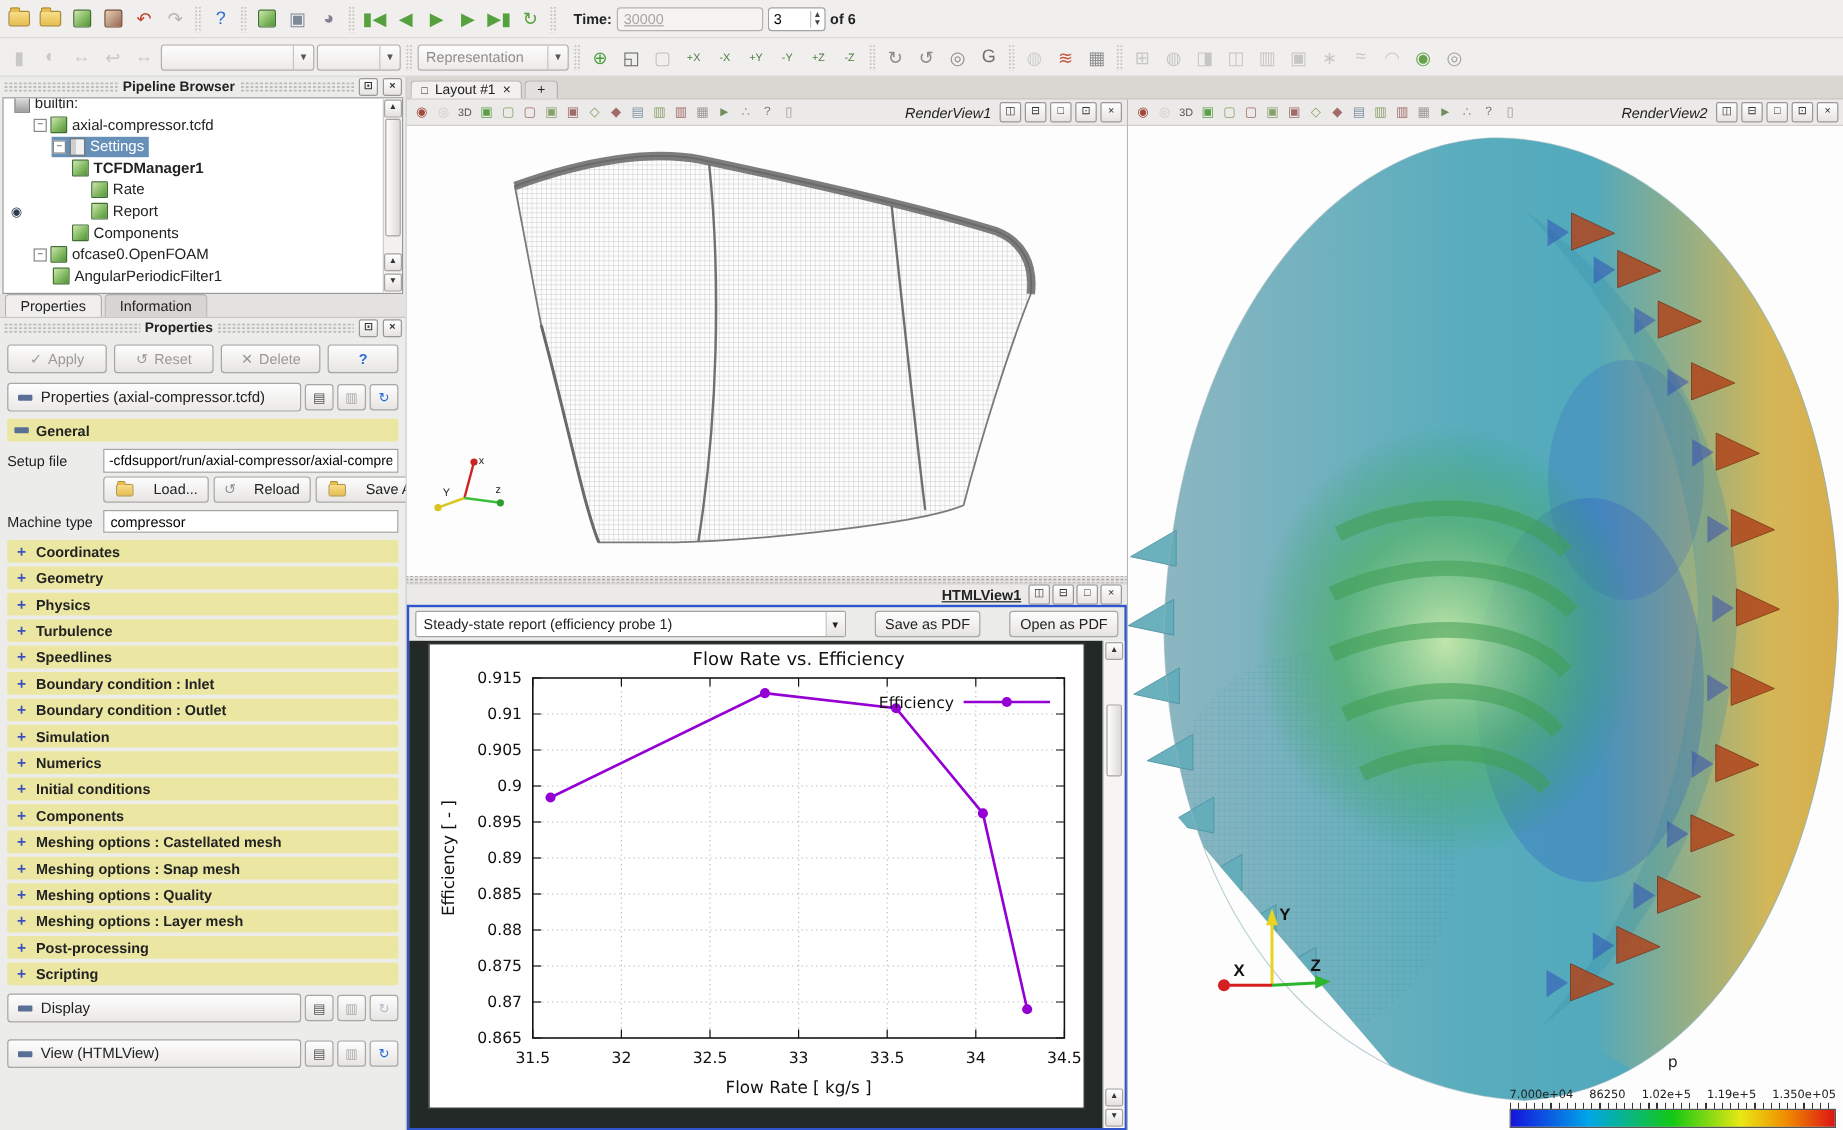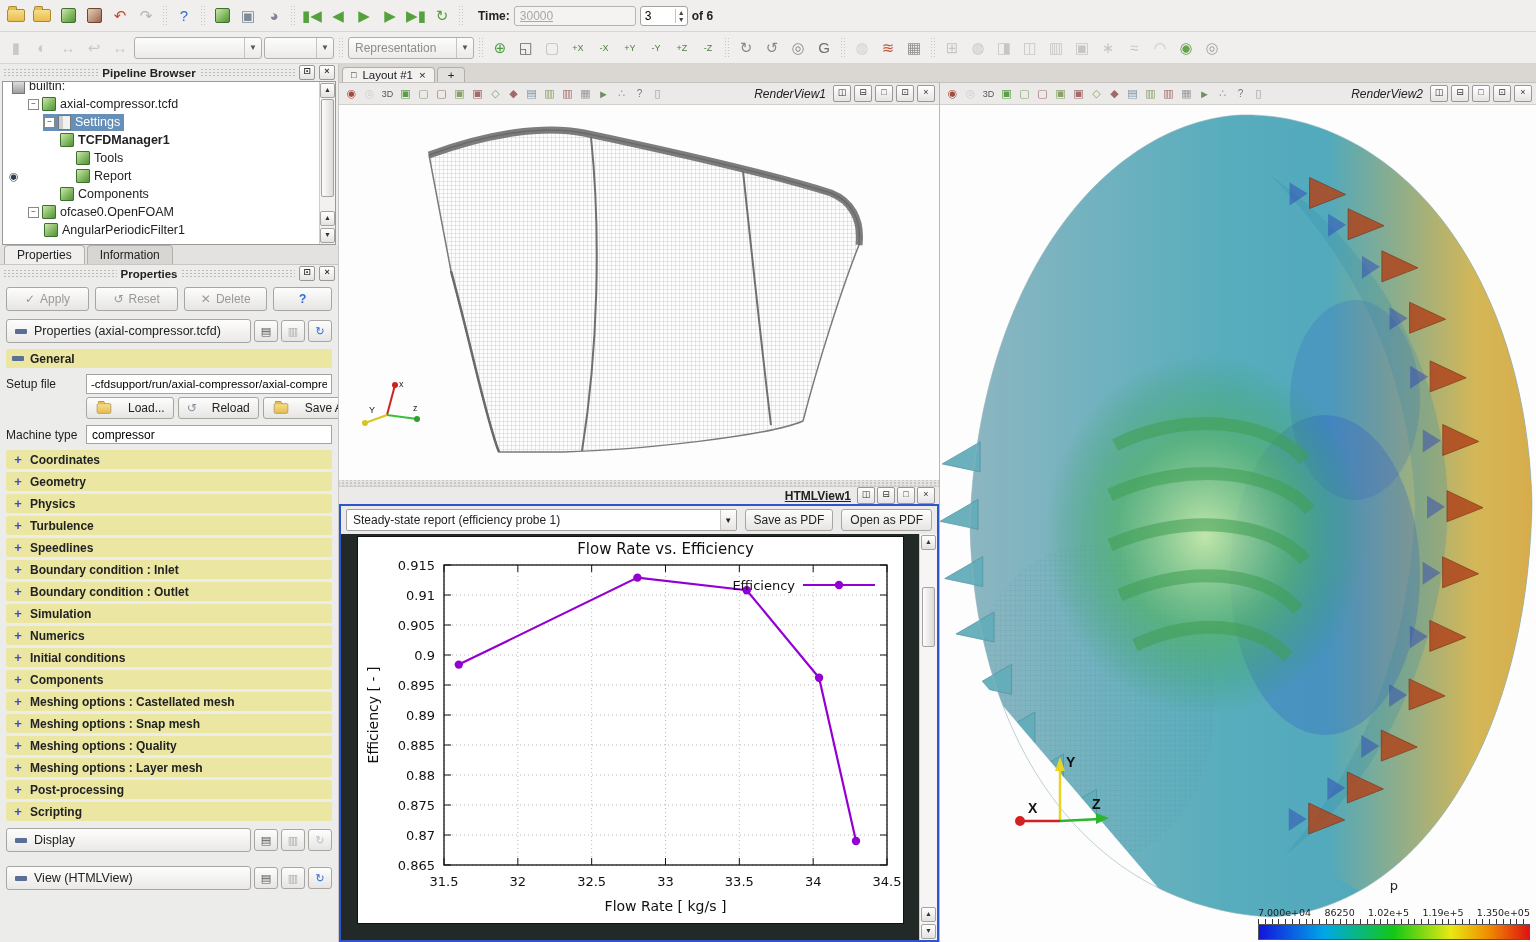--- a/index.html
+++ b/index.html
@@ -83,21 +83,21 @@
   .vcol.center{width:600px;border-right:1px solid #b9b7b4;}
   .vcol.rightv{flex:1;}
   .viewtb{height:21px;background:#eceae8;border-bottom:1px solid #d2d0cd;display:flex;align-items:center;padding:0 4px;gap:1px;}
   .viewtb .title{margin-left:auto;font-size:12px;padding-right:4px;font-style:italic;}
   .winbtn{width:16px;height:15px;border:1px solid #9a9896;border-radius:2px;background:linear-gradient(#fff,#e6e4e2);font-size:9px;line-height:13px;text-align:center;color:#333;margin-left:2px;}
   .canvas1{height:375px;background:#fdfdfd;position:relative;}
   .splitterh{height:6px;background:#e6e4e2;background-image:radial-gradient(#aaa 1px,transparent 1px);background-size:4px 3px;background-position:center;}
   .html-titlebar{height:17px;background:#eceae8;display:flex;align-items:center;justify-content:flex-end;padding:0 4px;border-top:1px solid #d2d0cd;}
   .html-titlebar .title{font-weight:bold;text-decoration:underline;font-size:12px;margin-right:4px;}
   .htmlview{flex:1;border:2px solid #2f55cc;display:flex;flex-direction:column;min-height:0;background:#ebebea;}
-  .html-toolbar{height:28px;display:flex;align-items:center;gap:8px;padding:0 5px;}
+  .html-toolbar{height:28px;display:flex;align-items:center;gap:24px;padding:0 5px;}
   .report-combo{flex:1;height:20px;border:1px solid #a5a3a0;border-radius:2px;background:#fff;display:flex;align-items:center;justify-content:space-between;padding-left:6px;font-size:12px;color:#222;}
   .report-combo .arr{width:15px;height:100%;border-left:1px solid #c6c4c1;display:flex;align-items:center;justify-content:center;font-size:8px;background:linear-gradient(#fdfdfd,#e7e5e3);}
   .pdfbtn{height:20px;border:1px solid #a8a6a3;border-radius:3px;background:linear-gradient(#fdfdfd,#e7e5e3);padding:0 8px;font-size:12px;display:flex;align-items:center;}
   .html-content{flex:1;display:flex;min-height:0;}
   .dark{flex:1;background:#232927;display:flex;align-items:flex-start;justify-content:center;padding-top:2px;}
   .chartbox{width:545px;height:386px;background:#fff;border:1px solid #111;}
   .htmlscroll{width:17px;background:#f6f5f4;border-left:1px solid #ccc;display:flex;flex-direction:column;align-items:center;}
   
   .tl{font-family:"DejaVu Sans",sans-serif;font-size:13px;fill:#111;}
   .axlab{font-family:"DejaVu Sans",sans-serif;font-size:14px;fill:#111;}
@@ -258,21 +258,21 @@
             </div>
             <div class="trow" style="padding-left: 56px; font-weight: bold;">
               <span class="hl">
                 <span class="tcube"></span>
                 <span>TCFDManager1</span>
               </span>
             </div>
             <div class="trow" style="padding-left: 72px;">
               <span class="hl">
                 <span class="tcube"></span>
-                <span>Tools</span>
+                <span>Rate</span>
               </span>
             </div>
             <div class="trow" style="padding-left: 72px;">
               <span class="teye">◉</span>
               <span class="hl">
                 <span class="tcube"></span>
                 <span>Report</span>
               </span>
             </div>
             <div class="trow" style="padding-left: 56px;">

